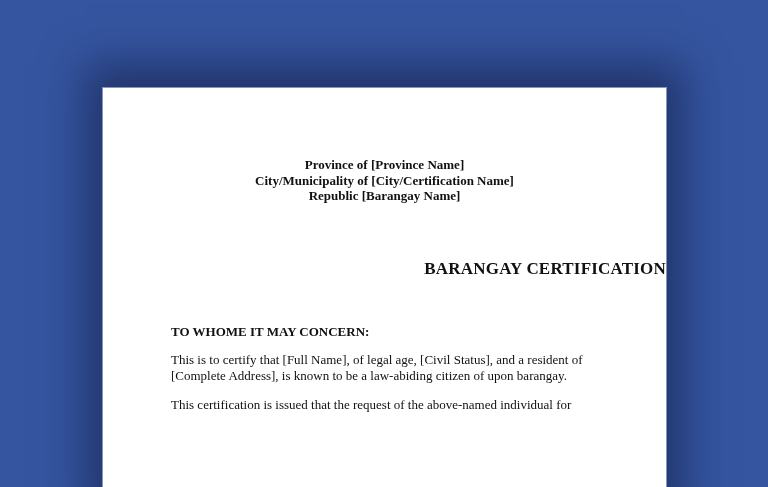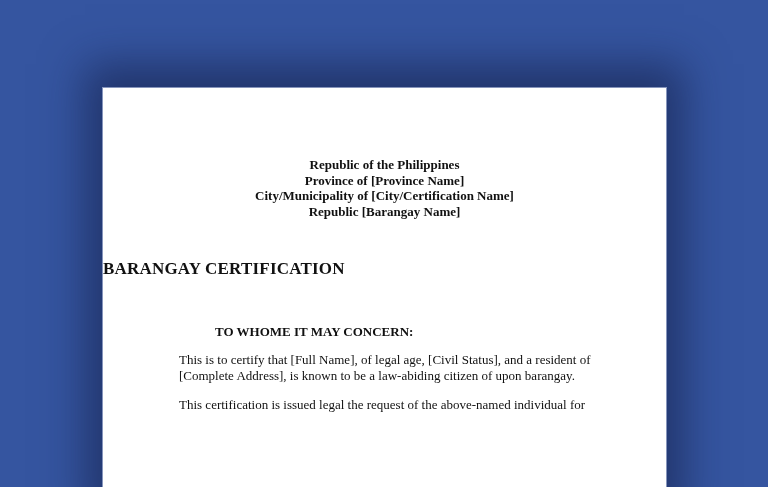--- a/index.html
+++ b/index.html
@@ -38,68 +38,66 @@
       font-size: 13px;
       line-height: 15.5px;
       color: #111;
     }
     .header div { white-space: nowrap; }
     .title {
       position: absolute;
       left: 0;
       right: 0;
       top: 171px;
-      text-align: left;
+      text-align: right;
       font-weight: bold;
       font-size: 17px;
       letter-spacing: 0.2px;
       color: #111;
     }
     .salutation {
       position: absolute;
       left: 68px;
       top: 236px;
       font-weight: bold;
       font-size: 13px;
       color: #111;
       white-space: nowrap;
-      margin-left: 44px;
     }
     .para {
       position: absolute;
       left: 68px;
       width: 470px;
       font-size: 13px;
       line-height: 16px;
       color: #111;
     }
-    .para div { white-space: nowrap; margin-left: 8px; }
+    .para div { white-space: nowrap; }
     .p1 { top: 264px; }
     .p2 { top: 309px; }
     .p3 { top: 353px; }
   </style>
 </head>
 <body>
 
 <div class="bg-shade"></div>
 
 <div class="page">
   <div class="header">
-    <div>Republic of the Philippines</div>
     <div>Province of [Province Name]</div>
     <div>City/Municipality of [City/Certification Name]</div>
     <div>Republic [Barangay Name]</div>
   </div>
 
   <div class="title">BARANGAY CERTIFICATION</div>
 
   <div class="salutation">TO WHOME IT MAY CONCERN:</div>
 
   <div class="para p1">
     <div>This is to certify that [Full Name], of legal age, [Civil Status], and a resident of</div>
     <div>[Complete Address], is known to be a law-abiding citizen of upon barangay.</div>
   </div>
 
   <div class="para p2">
-    <div>This certification is issued legal the request of the above-named individual for</div>
+    <div>This certification is issued that the request of the above-named individual for</div>
   </div>
 
 </div>
 
 </body></html>

